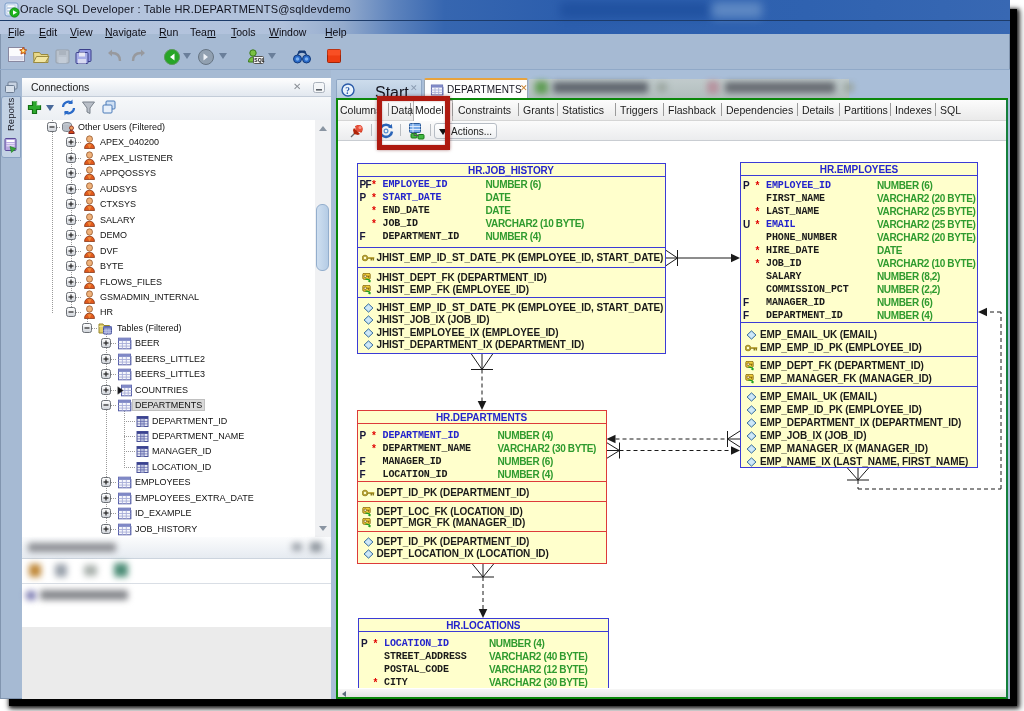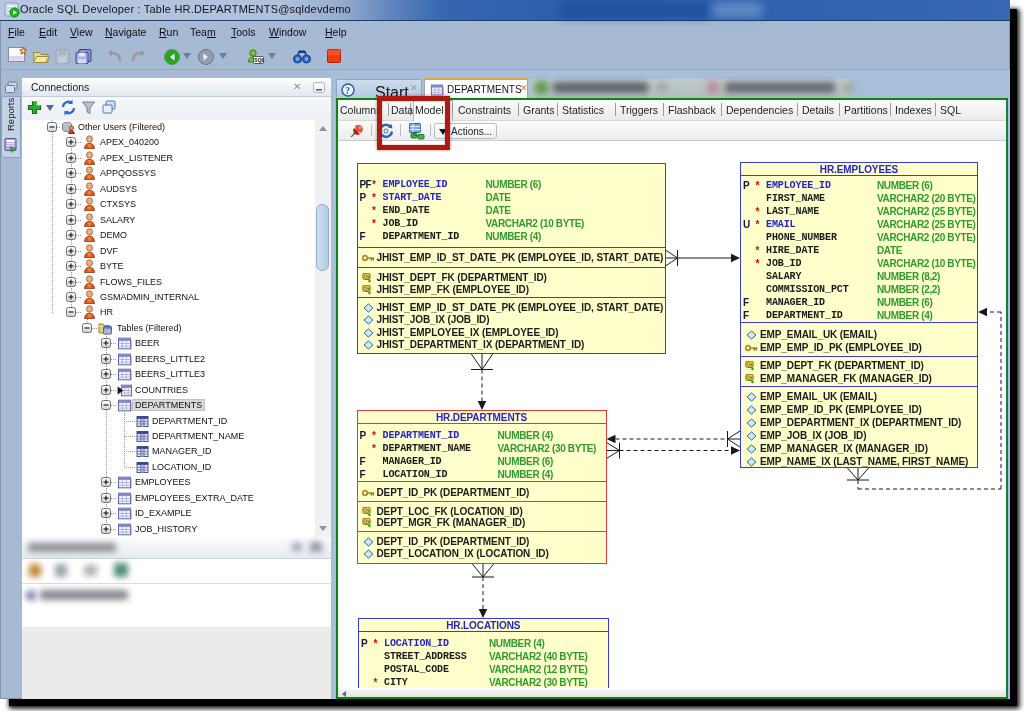--- a/index.html
+++ b/index.html
@@ -1,20 +1,20 @@
 <!DOCTYPE html>
 <html><head><meta charset="utf-8">
 <style>
 html,body{margin:0;padding:0;background:#fff;width:1024px;height:711px;overflow:hidden;}
 *{box-sizing:border-box;}
 body{font-family:"Liberation Sans",sans-serif;}
 #win{position:absolute;left:0;top:0;width:1010px;height:699px;background:#a6bad3;
 box-shadow:8px 8px 0 -1px rgba(0,0,0,.98),9px 9px 4px 0 rgba(0,0,0,.85),10px 10px 7px 0 rgba(0,0,0,.4),inset 0 0 0 1px rgba(60,80,110,.35);}
 
-#title{position:absolute;left:0;top:0;width:1010px;height:20px;
+#title{position:absolute;left:0;top:0;width:1010px;height:34px;
 background:linear-gradient(90deg,#b8c7e0 0%,#b0c1db 28%,#94abcd 34%,#5d83bd 39%,#3666b0 44%,#2c5ead 56%,#2f62b0 80%,#3868b3 100%);}
 #title .txt{position:absolute;left:20px;top:3px;font-size:11px;color:#11131f;letter-spacing:.2px;}
 #tblob1{position:absolute;left:560px;top:2px;width:150px;height:16px;background:#1e4f9e;border-radius:3px;filter:blur(4px);opacity:.8;}
 #tblob2{position:absolute;left:712px;top:2px;width:50px;height:16px;background:#6b93c9;border-radius:3px;filter:blur(5px);opacity:.8;}
 #titleline{position:absolute;left:0;top:20px;width:1010px;height:1px;background:#1d3b69;}
 
 #menu{position:absolute;left:0;top:21px;width:1010px;height:22px;font-size:10.5px;color:#0c0c14;}
 #menu span{position:absolute;top:5px;}
 #menu u{text-decoration:underline;}
 
@@ -726,20 +726,21 @@
 <path d="M509 339 H531" stroke="#1a1a1a" stroke-width="1" fill="none"></path>
 <path d="M520 339 V348 M520 348 H663 M663 348 V171 M663 171 H651" stroke="#1a1a1a" stroke-width="1" fill="none" stroke-dasharray="4 3"></path>
 <path d="M640 171 L649 166.7 V175.3 Z" fill="#1a1a1a"></path>
 <path d="M134 422.5 L145 436 L145 422.5 M156 422.5 L145 436" stroke="#1a1a1a" stroke-width="1" fill="none"></path>
 <path d="M134 436 H156" stroke="#1a1a1a" stroke-width="1" fill="none"></path>
 <path d="M145 436 V470" stroke="#1a1a1a" stroke-width="1" fill="none" stroke-dasharray="4 3"></path>
 <path d="M145 477 L140.7 468 H149.3 Z" fill="#1a1a1a"></path>
 </g>
           </svg>
           <div class="ent" style="left:18.5px;top:22px;width:309px;height:190.5px">
+            <div class="ttl">HR.JOB_HISTORY</div>
             <div class="sec" style="top:83px"></div>
             <div class="sec" style="top:103px"></div>
             <div class="sec" style="top:132.5px"></div>
             <div class="r" style="top:14px">
               <span class="fl">P</span>
               <span class="fl2">F</span>
               <span class="ast">*</span>
               <span class="nm b">EMPLOYEE_ID</span>
               <span class="ty" style="left:128px">NUMBER (6)</span>
             </div>

